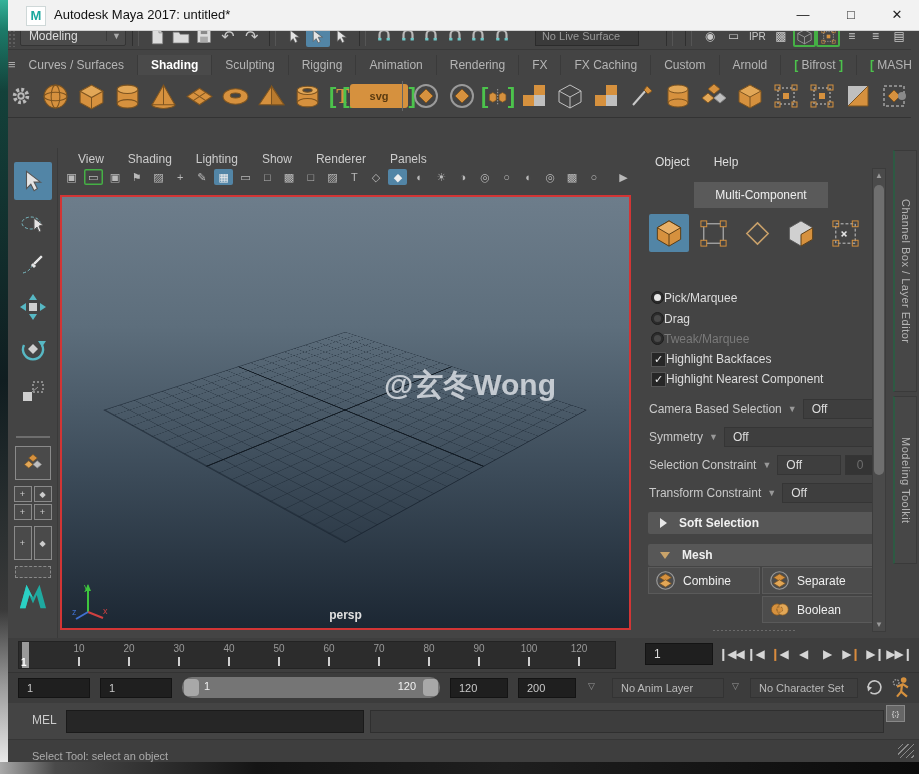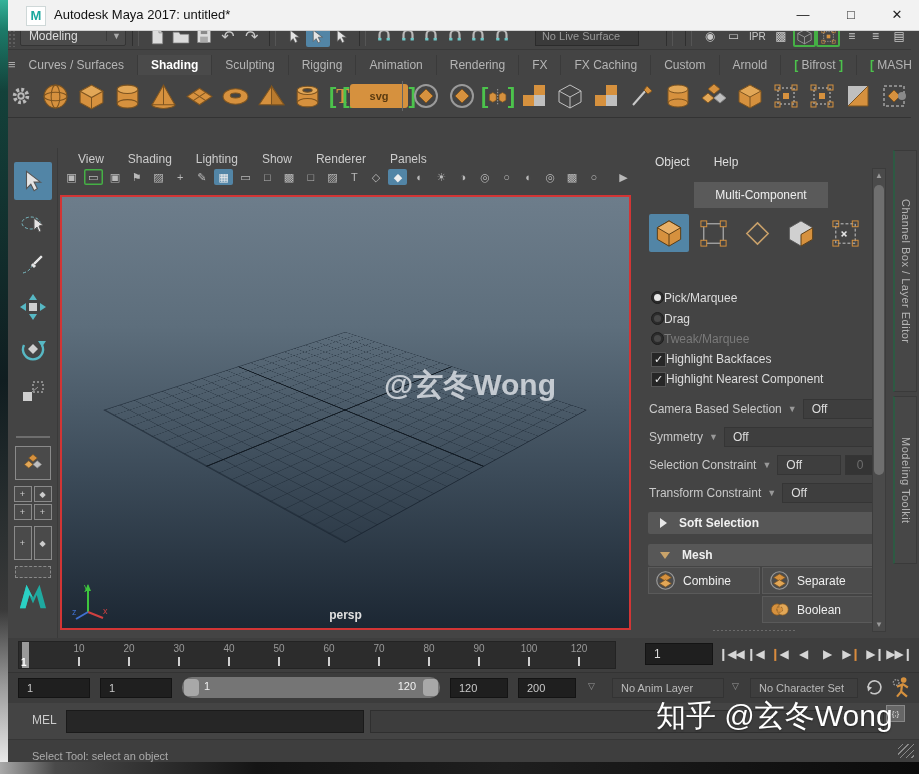--- a/index.html
+++ b/index.html
@@ -950,16 +950,15 @@
     <div id="mel-input"></div>
     <div id="mel-output"></div>
     <div id="script-icon">{;}</div>
   </div>
 
   <div id="helprow" class="abs">
     <span>Select Tool: select an object</span>
   </div>
 
   <div id="resize-grip" class="abs"></div>
-  <div id="big-watermark" class="abs">知乎 @玄冬Wong</div>
   <div id="bottom-strip" class="abs"></div>
 
 </div>
 
 </body></html>

